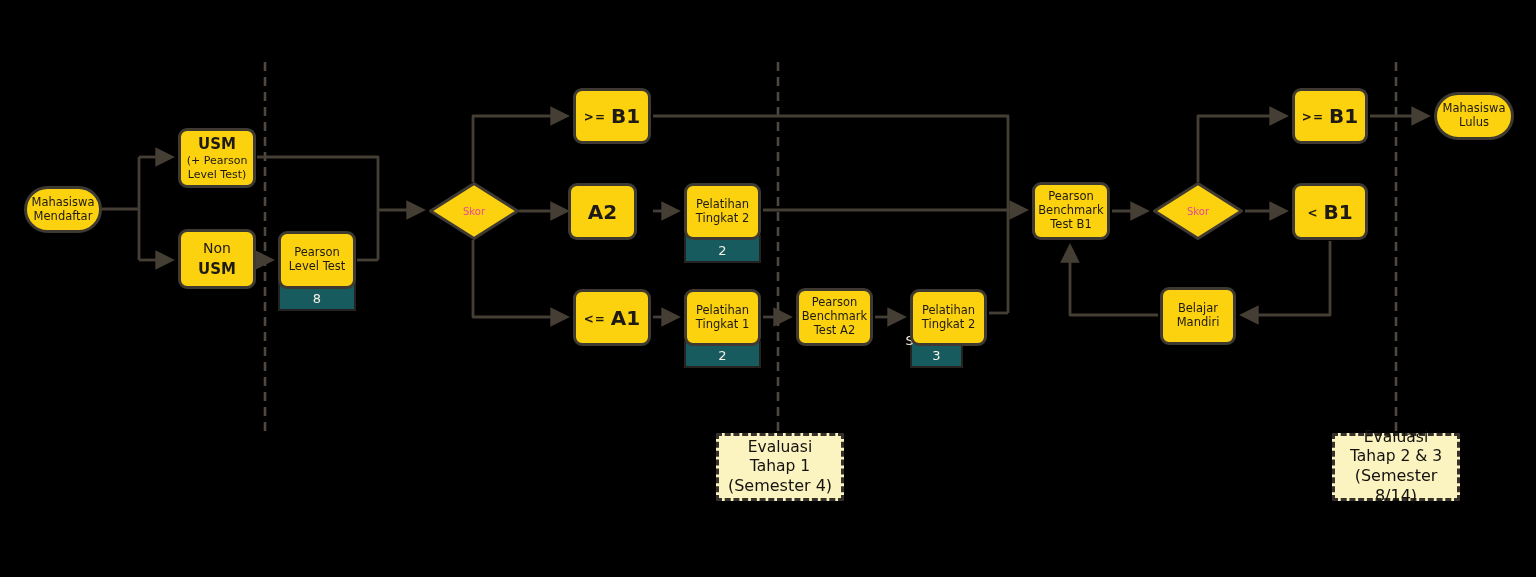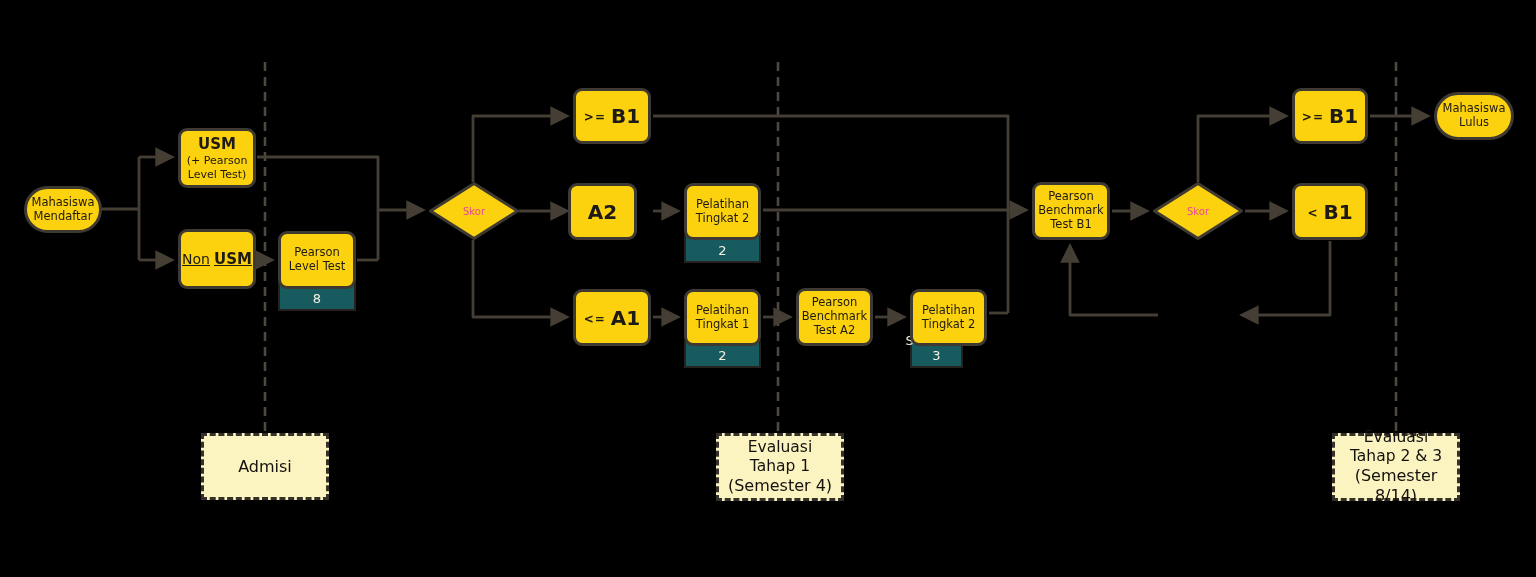--- a/index.html
+++ b/index.html
@@ -29,21 +29,21 @@
   .diamond .dlabel {
     position:absolute; left:0; top:0; right:0; bottom:0;
     display:flex; align-items:center; justify-content:center;
     font-size:10px; color:#ec4899;
   }
   .gradebox { flex-direction:row; gap:5px; }
   .gradebox .op { font-weight:bold; font-size:12px; margin-top:3px; letter-spacing:1px; }
   .gradebox .grade { font-weight:bold; font-size:20px; }
   .usm-title { font-weight:bold; font-size:15px; }
   .usm-sub { font-size:11px; margin-top:1px; }
-  .nonusm { flex-direction:row; gap:4px; font-size:14px;text-decoration:underline; }
+  .nonusm { flex-direction:column; gap:4px; font-size:14px; }
   .nonusm .b { font-weight:bold; font-size:15px; }
   .phase {
     position:absolute; box-sizing:border-box;
     background:#FBF4C1; border:3px dashed #35302A; color:#14110E;
     display:flex; flex-direction:column; align-items:center; justify-content:center;
     text-align:center; z-index:3; line-height:1.25;
   }
   .phase .ptitle { font-size:15.5px; }
   .phase .psub { font-size:16px; }
 </style>
@@ -161,27 +161,26 @@
   <div class="node gradebox" style="left:1292px;top:88px;width:76px;height:56px;">
     <span class="op">&gt;=</span>
     <span class="grade">B1</span>
   </div>
 
   <div class="node gradebox" style="left:1292px;top:183px;width:76px;height:57px;">
     <span class="op">&lt;</span>
     <span class="grade">B1</span>
   </div>
 
+  <div class="node pre" style="left:1160px;top:287px;width:76px;height:58px;">Belajar
+Mandiri</div>
 
   <div class="node pill pre" style="left:1434px;top:92px;width:80px;height:48px;">Mahasiswa
 Lulus</div>
 
-  <div class="phase" style="left:201px;top:433px;width:128px;height:67px;">
-    <span class="ptitle" style="font-size:16px;">Admisi</span>
-  </div>
 
   <div class="phase" style="left:716px;top:433px;width:128px;height:68px;">
     <span class="ptitle pre">Evaluasi
 Tahap 1</span>
     <span class="psub">(Semester 4)</span>
   </div>
 
   <div class="phase" style="left:1332px;top:433px;width:128px;height:68px;">
     <span class="ptitle pre">Evaluasi
 Tahap 2 &amp; 3</span>

